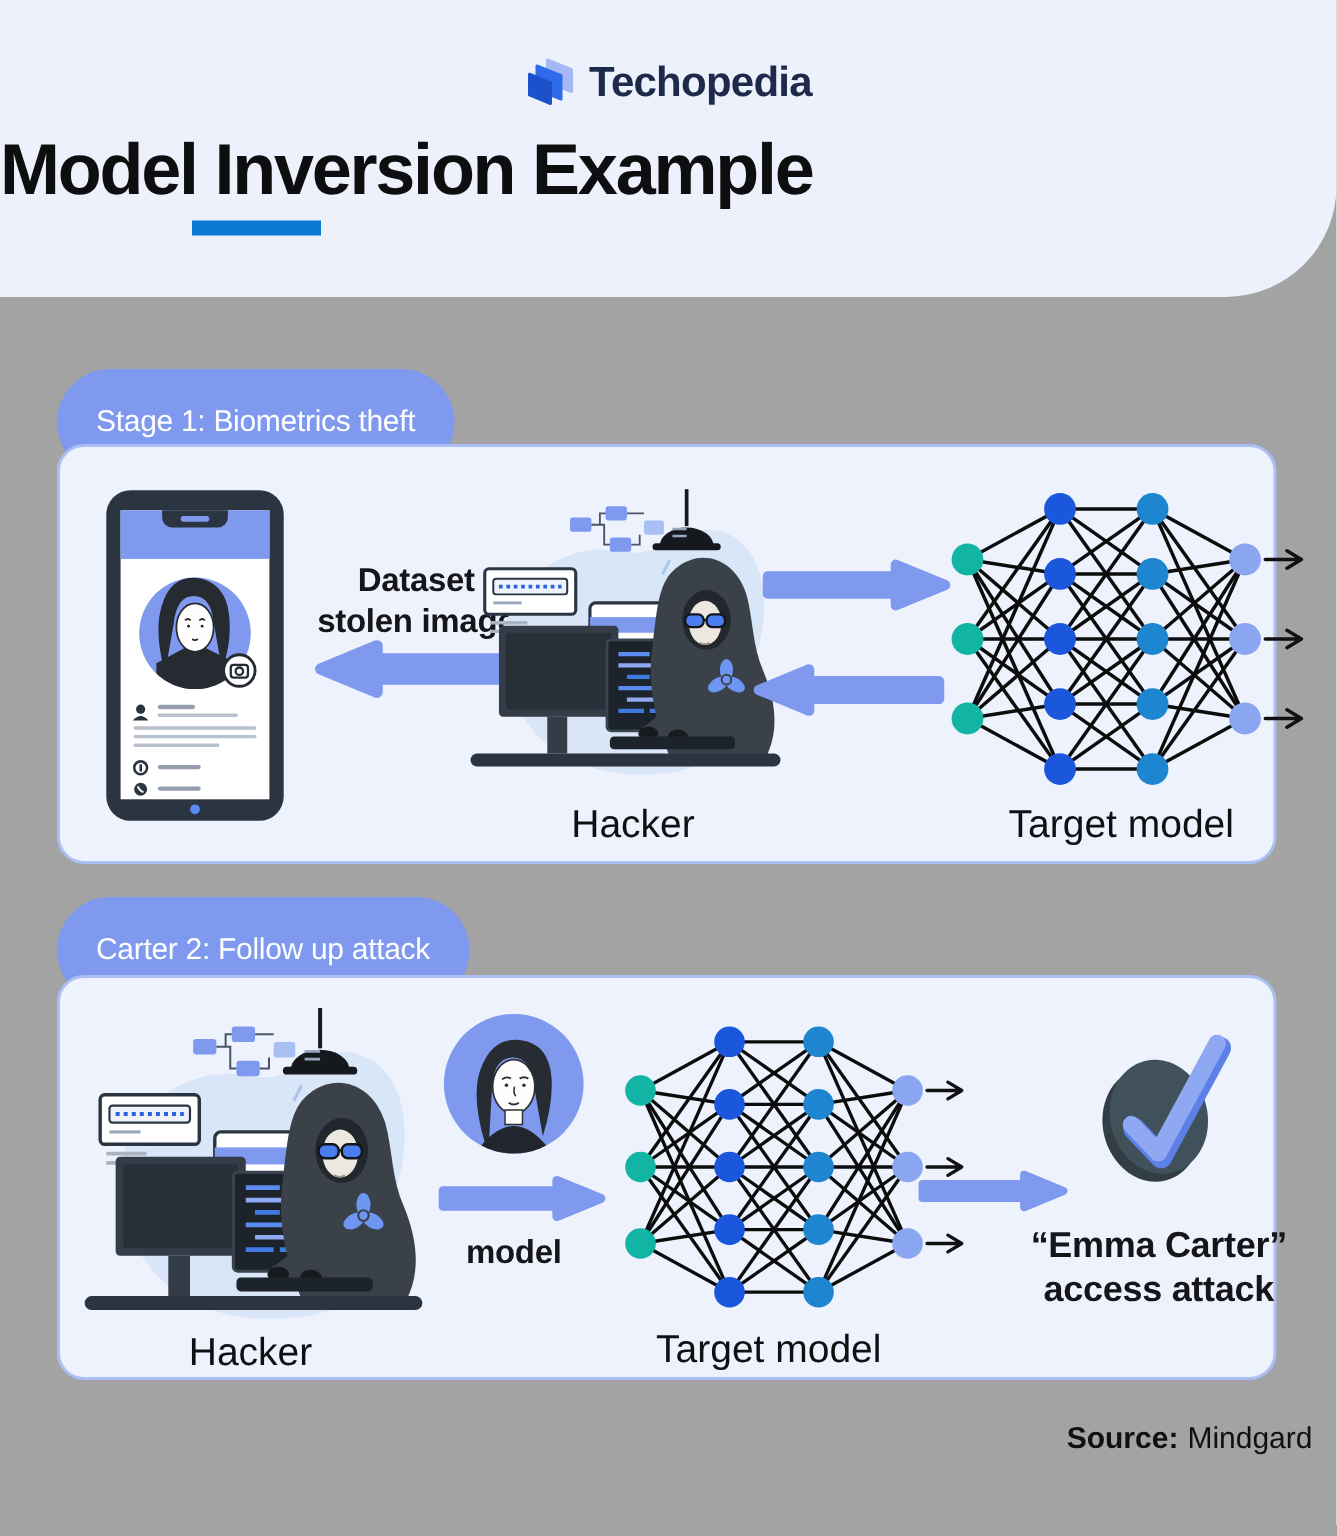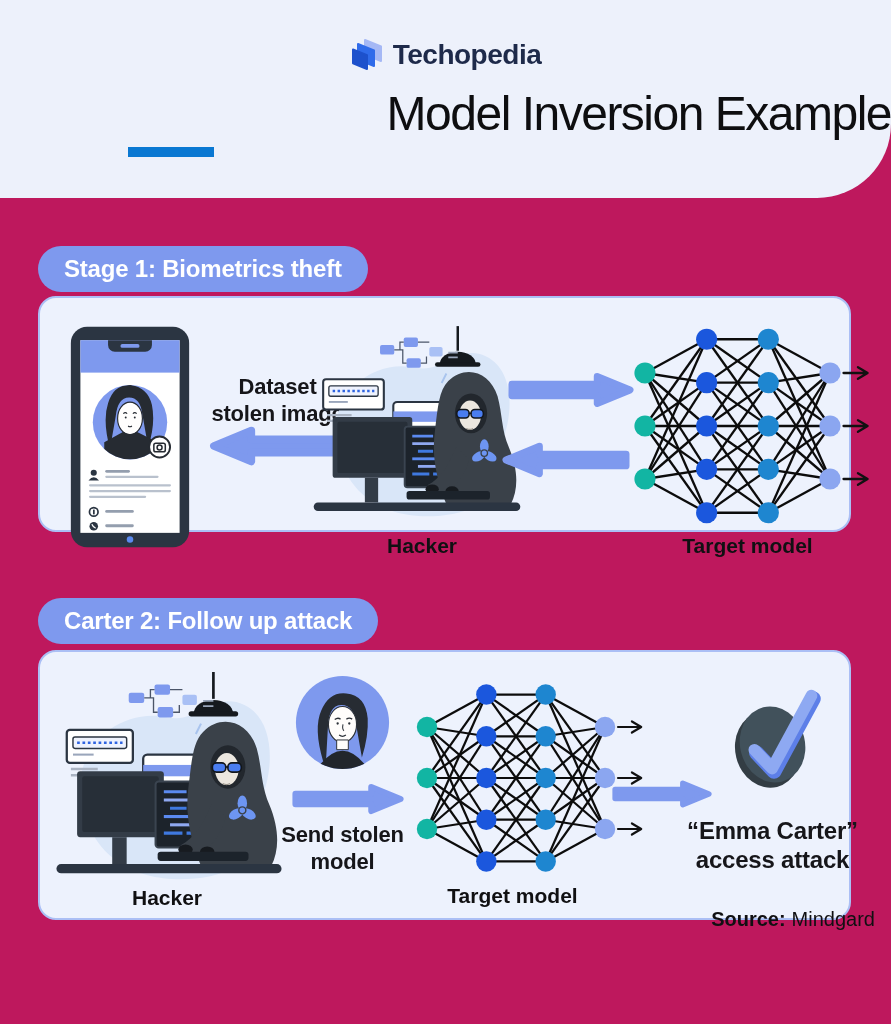--- a/index.html
+++ b/index.html
@@ -1,42 +1,42 @@
 <!DOCTYPE html>
 <html><head>
 <meta charset="utf-8">
 <style>
   html,body{margin:0;padding:0;background:#fff;}
-  .canvas{position:relative;width:891px;height:1024px;background:#be185d;
+  .canvas{position:relative;width:891px;height:1024px;background:#a3a3a3;
           font-family:"Liberation Sans",sans-serif;overflow:hidden;}
   
   .header{position:absolute;top:0;left:0;width:891px;height:198px;
           background:#edf1fb;border-radius:0 0 74px 0;}
   .logo-row{position:absolute;top:38px;left:0;right:0;display:flex;
             justify-content:center;align-items:center;gap:9px;}
   .logo-text{font-size:28px;font-weight:bold;color:#1e2a4a;letter-spacing:-0.5px;}
-  .title{position:absolute;top:86px;left:0;right:0;text-align:right;
-         font-size:48px;font-weight:normal;color:#0e0e10;letter-spacing:-1.5px;}
+  .title{position:absolute;top:86px;left:0;right:0;text-align:left;
+         font-size:48px;font-weight:bold;color:#0e0e10;letter-spacing:-1.5px;}
   .title-underline{position:absolute;left:128px;top:147px;width:86px;height:10px;
                    background:#0a78d2;}
   
   .stage-badge{position:absolute;left:38px;background:#7e99ee;color:#ffffff;
-               font-weight:bold;font-size:24px;padding:9px 26px;border-radius:999px;
+               font-weight:normal;font-size:20px;padding:24px 26px;border-radius:999px;
                letter-spacing:-0.2px;}
   
   .panel{position:absolute;left:38px;width:813px;background:#edf2fd;
          border:2px solid #abbff5;border-radius:18px;box-sizing:border-box;}
   .abs{position:absolute;}
-  .fig-label{position:absolute;text-align:center;font-weight:bold;font-size:21px;color:#101012;}
+  .fig-label{position:absolute;text-align:center;font-weight:normal;font-size:26px;color:#101012;}
   .caption{position:absolute;text-align:center;font-weight:bold;font-size:22px;
            color:#16161a;line-height:1.22;letter-spacing:-0.2px;}
   .barrow{position:absolute;}
   .barrow svg{display:block;width:100%;height:100%;}
   .flip svg{transform:scaleX(-1);}
-  .source{position:absolute;top:908px;right:16px;font-size:20px;color:#101012;}
+  .source{position:absolute;top:948px;right:16px;font-size:20px;color:#101012;}
   .source .lbl{font-weight:bold;}
   .source .val{margin-left:6px;font-weight:normal;}
 </style>
 </head>
 <body>
 
 <div class="canvas">
 
   <svg width="0" height="0" style="position:absolute">
     <defs>
@@ -108,21 +108,21 @@
         <path d="M3 11.5 L17 17.2 V31 L3 25.3 Z" fill="#1d51cc" stroke="#1d51cc" stroke-width="2" stroke-linejoin="round"></path>
       </svg>
       <span class="logo-text">Techopedia</span>
     </div>
     <div class="title">Model Inversion Example</div>
     <div class="title-underline"></div>
   </div>
 
   <div class="stage-badge" style="top:246px;">Stage 1: Biometrics theft</div>
 
-  <div class="panel" style="top:296px;height:236px;">
+  <div class="panel" style="top:296px;height:280px;">
 
     <svg class="abs" style="left:28px;top:26px;" width="124" height="226" viewBox="0 0 130 235">
       <rect x="3" y="2" width="124" height="231" rx="17" fill="#2b3542"></rect>
       <rect x="13" y="16" width="104" height="202" fill="#ffffff"></rect>
       <rect x="13" y="16" width="104" height="34" fill="#7e99ee"></rect>
       <path d="M42 16 h46 v5 a7 7 0 0 1 -7 7 h-32 a7 7 0 0 1 -7 -7 z" fill="#2b3542"></path>
       <rect x="55" y="20" width="20" height="4" rx="2" fill="#7e99ee"></rect>
       <circle cx="65" cy="102" r="39" fill="#7e99ee"></circle>
       <clipPath id="avclip1">
           <circle cx="65" cy="102" r="39"></circle>
@@ -280,21 +280,20 @@
         <path d="M22 100 Q36 79 50 79 Q64 79 78 100 Z" fill="#22262c"></path>
       </g>
     </svg>
 
     <div class="barrow" style="left:252px;top:128px;width:112px;height:38px;">
       <svg viewBox="0 0 130 40">
           <use href="#block-arrow"></use>
         </svg>
     </div>
     <div class="caption" style="left:225px;top:170px;width:155px;">
-      <div>Send stolen</div>
       <div>model</div>
     </div>
 
     <svg class="abs" style="left:366px;top:24px;" width="246" height="204" viewBox="0 0 260 220">
         <line x1="20" y1="55" x2="84" y2="20" stroke="#0c0c0c" stroke-width="2.4"></line>
         <line x1="20" y1="55" x2="84" y2="65" stroke="#0c0c0c" stroke-width="2.4"></line>
         <line x1="20" y1="55" x2="84" y2="110" stroke="#0c0c0c" stroke-width="2.4"></line>
         <line x1="20" y1="55" x2="84" y2="155" stroke="#0c0c0c" stroke-width="2.4"></line>
         <line x1="20" y1="55" x2="84" y2="200" stroke="#0c0c0c" stroke-width="2.4"></line>
         <line x1="20" y1="110" x2="84" y2="20" stroke="#0c0c0c" stroke-width="2.4"></line>

